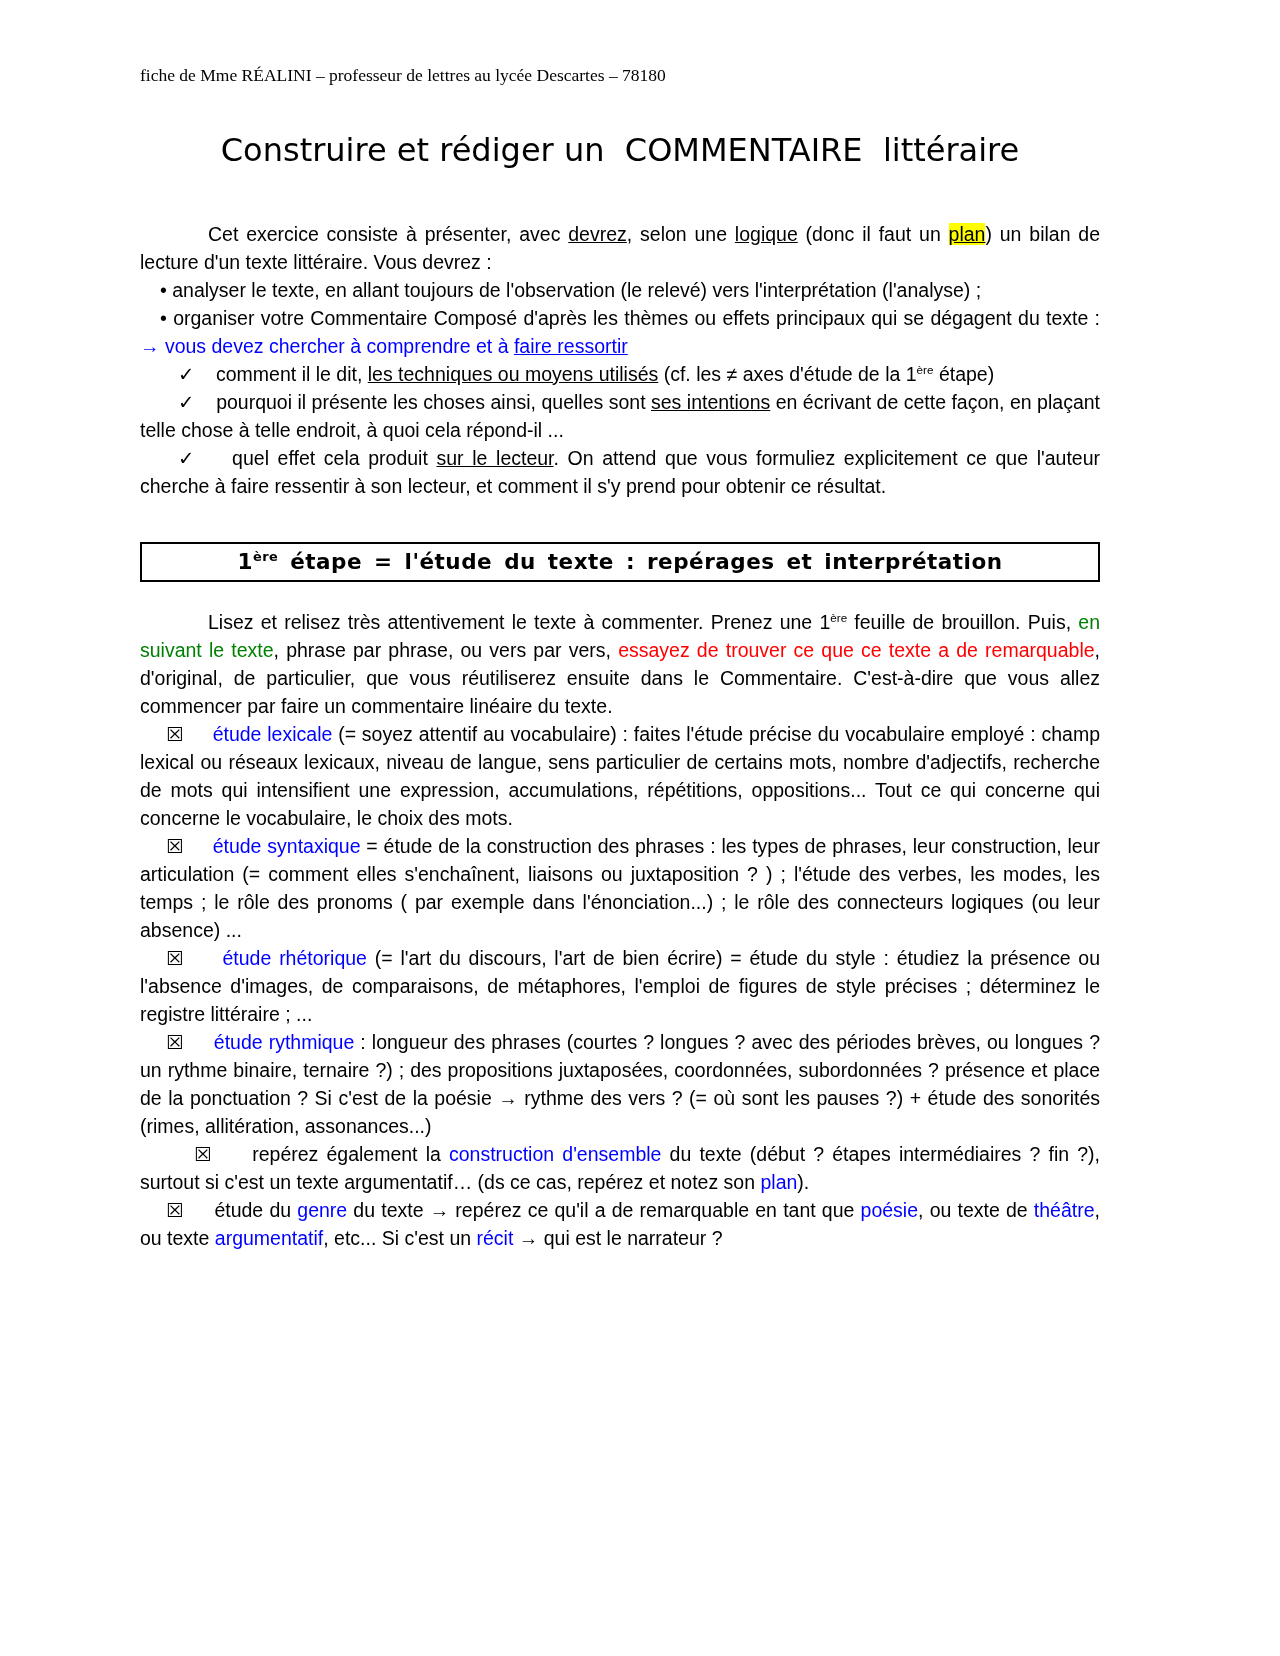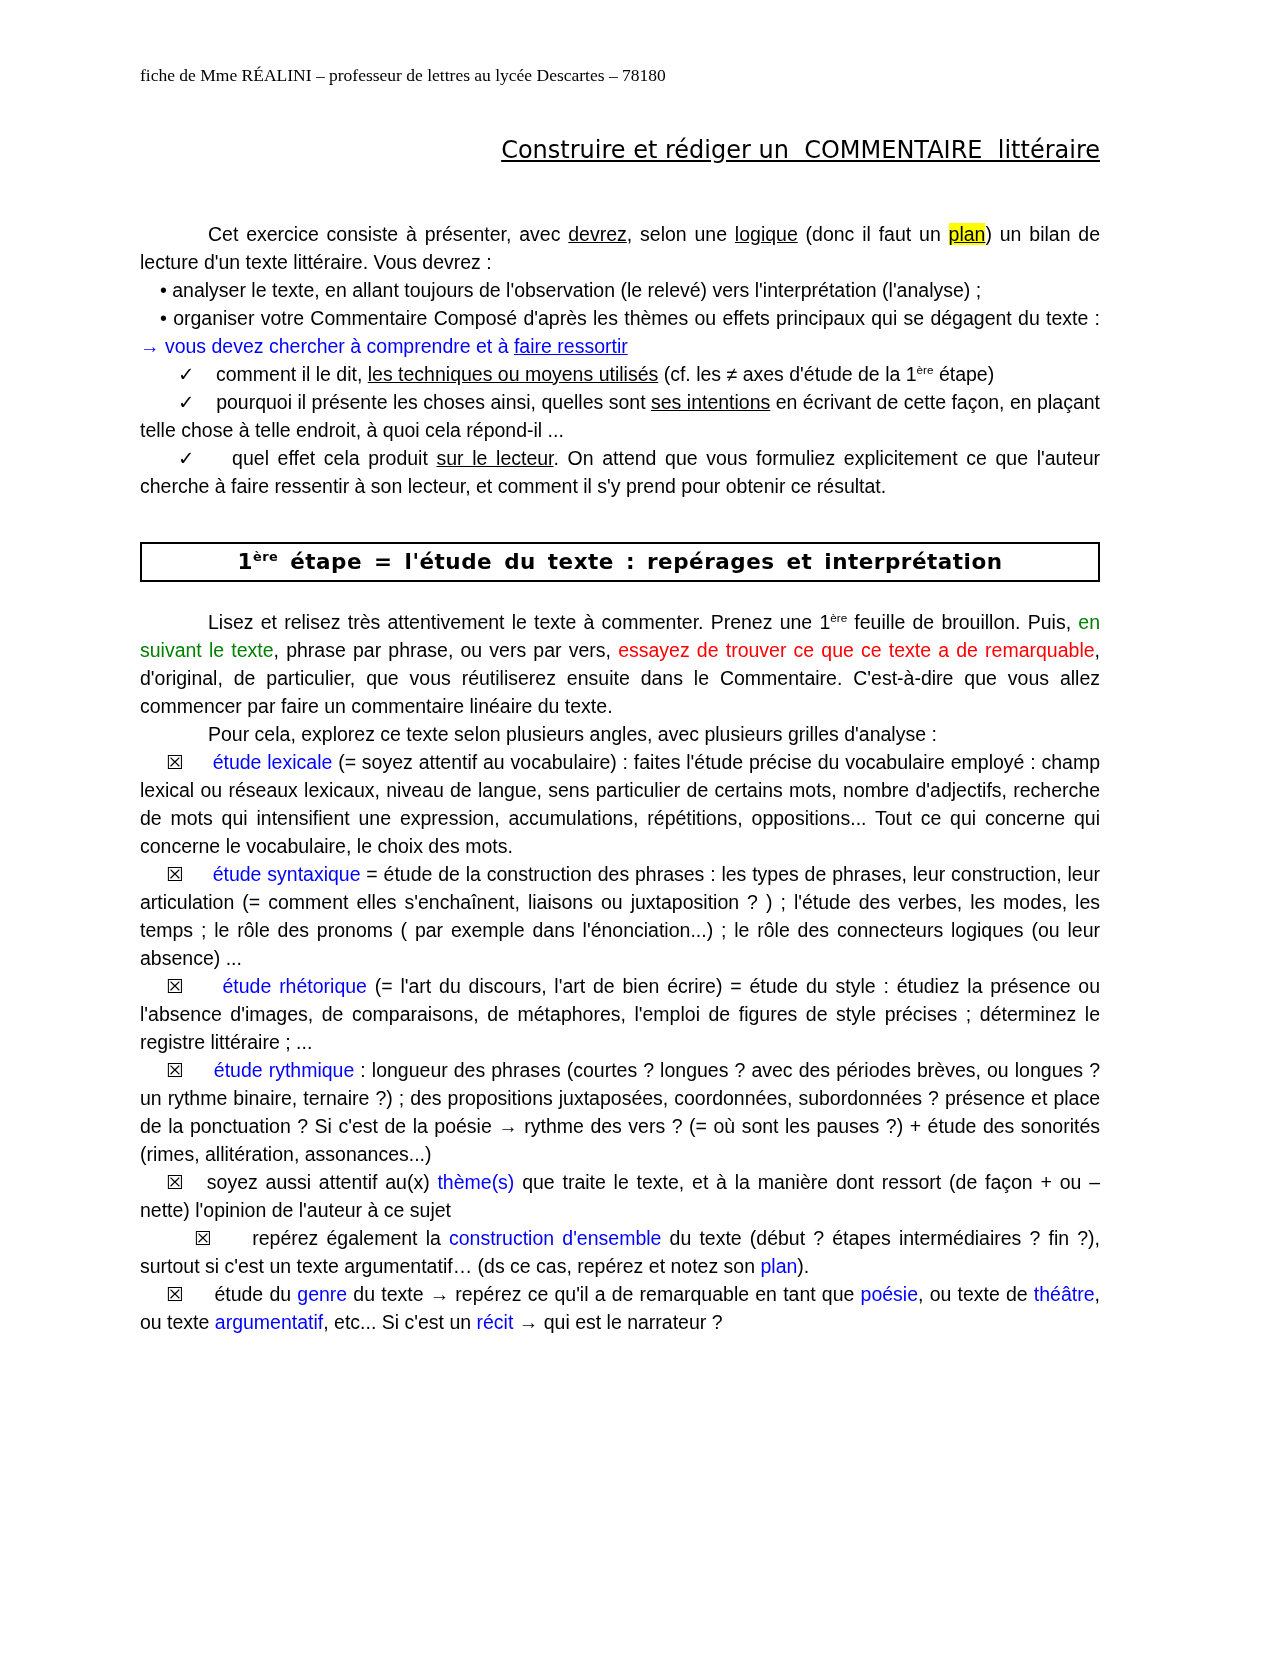--- a/index.html
+++ b/index.html
@@ -13,24 +13,23 @@
     font-size:19.5px;line-height:28px;color:#000;
     overflow:hidden;
   }
   .header{
     font-family:"Liberation Serif","DejaVu Serif",serif;
     font-size:17.5px;line-height:22px;
   }
   .title{
     font-family:"DejaVu Sans",sans-serif;
     font-weight:normal;
-    font-size:24px;line-height:36px;
-    text-align:right;
+    font-size:32px;line-height:36px;
+    text-align:center;
     margin:46px 0 0 0;
-    text-decoration:underline;
   }
   .content p{margin:0;text-align:justify;}
   .intro{margin-top:52px;}
   .p-indent{text-indent:68px;}
   .p-bullet{text-indent:20px;}
   .p-check{text-indent:38px;}
   .p-xitem{text-indent:26px;}
   .p-xitem-deep{text-indent:54px;}
   .section-box{
     border:2px solid #000000;
@@ -58,22 +57,20 @@
       <p class="p-bullet"><span>• </span><span>organiser votre Commentaire Composé d'après les thèmes ou effets principaux qui se dégagent du texte : </span><span style="color: rgb(0, 0, 255);">→ </span><span style="color: rgb(0, 0, 255);">vous devez chercher à </span><span class="b" style="color: rgb(0, 0, 255);">comprendre et à </span><span class="b u" style="color: rgb(0, 0, 255);">faire ressortir</span></p>
       <p class="p-check"><span>✓</span><span>&nbsp;&nbsp;&nbsp; </span><span class="b">comment</span><span> il le dit, </span><span class="u">les techniques ou moyens utilisés</span><span> (cf. les ≠ axes d'étude de la 1</span><span class="sup">ère</span><span> étape)</span></p>
       <p class="p-check"><span>✓</span><span>&nbsp;&nbsp;&nbsp; </span><span class="b">pourquoi</span><span> il présente les choses ainsi, quelles sont </span><span class="u">ses intentions</span><span> en écrivant de cette façon, en plaçant telle chose à telle endroit, à quoi cela répond-il ...</span></p>
       <p class="p-check"><span>✓</span><span>&nbsp;&nbsp;&nbsp; </span><span class="b">quel effet</span><span> cela produit </span><span class="u">sur le lecteur</span><span>. On attend que vous formuliez explicitement ce que l'auteur cherche à faire ressentir à son lecteur, et comment il s'y prend pour obtenir ce résultat.</span></p>
     </div>
   <div class="section-box">
     <span><span>1</span><span class="sup">ère</span><span> étape = l'étude du texte : repérages et interprétation</span></span>
   </div>
   <div class="content">
       <p class="p-indent"><span>Lisez et relisez très attentivement le texte à commenter. Prenez une 1</span><span class="sup">ère</span><span> feuille de brouillon. Puis, </span><span style="color: rgb(0, 128, 0);">en suivant le texte</span><span>, phrase par phrase, ou vers par vers, </span><span style="color: rgb(255, 0, 0);">essayez de trouver ce que ce texte a de remarquable</span><span>, d'original, de particulier, que vous réutiliserez ensuite dans le Commentaire. C'est-à-dire que vous allez commencer par faire un commentaire linéaire du texte.</span></p>
-      <p class="p-indent"><span>Pour cela, explorez ce texte selon plusieurs angles, avec plusieurs grilles d'analyse :</span></p>
       <p class="p-xitem"><span>☒</span><span>&nbsp;&nbsp;&nbsp;&nbsp; </span><span style="color: rgb(0, 0, 255);">étude </span><span class="b" style="color: rgb(0, 0, 255);">lexicale</span><span> (= soyez attentif au </span><span class="b">vocabulaire</span><span>) : faites l'étude précise du vocabulaire employé : champ lexical ou réseaux lexicaux, niveau de langue, sens particulier de certains mots, nombre d'adjectifs, recherche de mots qui intensifient une expression, accumulations, répétitions, oppositions... Tout ce qui concerne qui concerne le vocabulaire, le choix des mots.</span></p>
       <p class="p-xitem"><span>☒</span><span>&nbsp;&nbsp;&nbsp;&nbsp; </span><span style="color: rgb(0, 0, 255);">étude </span><span class="b" style="color: rgb(0, 0, 255);">syntaxique</span><span> = étude de la construction des phrases : les types de phrases, leur construction, leur articulation (= comment elles s'enchaînent, liaisons ou juxtaposition ? ) ; l'étude des verbes, les modes, les temps ; le rôle des pronoms ( par exemple dans l'énonciation...) ; le rôle des connecteurs logiques (ou leur absence) ...</span></p>
       <p class="p-xitem"><span>☒</span><span>&nbsp;&nbsp;&nbsp;&nbsp; </span><span style="color: rgb(0, 0, 255);">étude </span><span class="b" style="color: rgb(0, 0, 255);">rhétorique</span><span> (= l'art du discours, l'art de bien écrire) = étude du </span><span class="b">style</span><span> : étudiez la présence ou l'absence d'images, de comparaisons, de métaphores, l'emploi de figures de style précises ; déterminez le registre littéraire ; ...</span></p>
       <p class="p-xitem"><span>☒</span><span>&nbsp;&nbsp;&nbsp;&nbsp; </span><span style="color: rgb(0, 0, 255);">étude </span><span class="b" style="color: rgb(0, 0, 255);">rythmique</span><span> : longueur des phrases (courtes ? longues ? avec des périodes brèves, ou longues ? un rythme binaire, ternaire ?) ; des propositions juxtaposées, coordonnées, subordonnées ? présence et place de la ponctuation ? Si c'est de la poésie → rythme des vers ? (= où sont les pauses ?) + étude des sonorités (rimes, allitération, assonances...)</span></p>
-      <p class="p-xitem"><span>☒</span><span>&nbsp;&nbsp; </span><span>soyez aussi attentif au(x) </span><span class="b" style="color: rgb(0, 0, 255);">thème</span><span style="color: rgb(0, 0, 255);">(s)</span><span> que traite le texte, et à la manière dont ressort (de façon + ou – nette) l'opinion de l'auteur à ce sujet</span></p>
       <p class="p-xitem-deep"><span>☒</span><span>&nbsp;&nbsp;&nbsp;&nbsp; </span><span>repérez également la </span><span class="b" style="color: rgb(0, 0, 255);">construction</span><span style="color: rgb(0, 0, 255);"> d'ensemble</span><span> du texte (début ? étapes intermédiaires ? fin ?), surtout si c'est un texte argumentatif… (ds ce cas, repérez et notez son </span><span style="color: rgb(0, 0, 255);">plan</span><span>).</span></p>
       <p class="p-xitem"><span>☒</span><span>&nbsp;&nbsp;&nbsp;&nbsp; </span><span>étude du </span><span class="b" style="color: rgb(0, 0, 255);">genre</span><span> du texte → repérez ce qu'il a de remarquable en tant que </span><span style="color: rgb(0, 0, 255);">poésie</span><span>, ou texte de </span><span style="color: rgb(0, 0, 255);">théâtre</span><span>, ou texte </span><span style="color: rgb(0, 0, 255);">argumentatif</span><span>, etc... Si c'est un </span><span style="color: rgb(0, 0, 255);">récit</span><span> → qui est le narrateur ?</span></p>
     </div>
 </div>
 
 </body></html>

